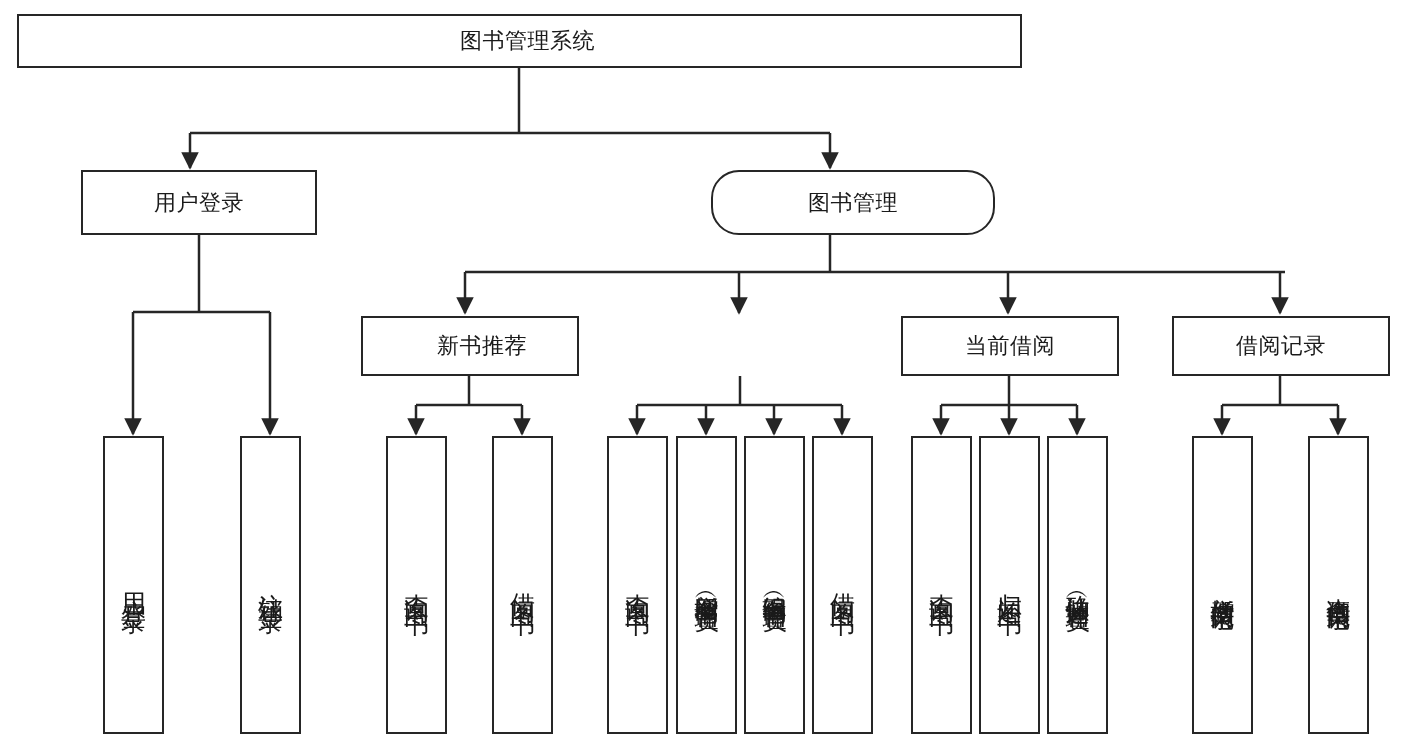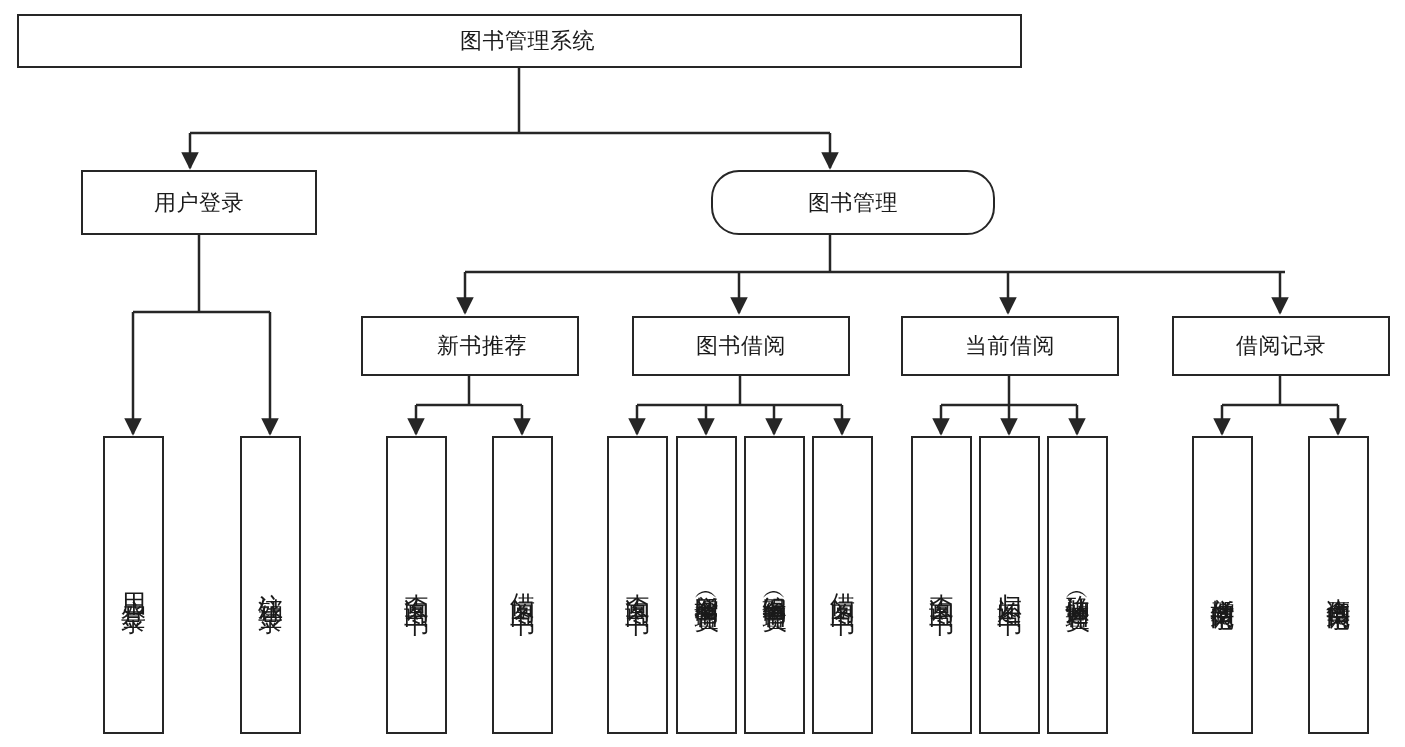--- a/index.html
+++ b/index.html
@@ -139,23 +139,20 @@
   </div>
 
   <div class="node-box node-horizontal" style="left:711px; top:170px; width:284px; height:65px;border-radius:28px;">
     <span class="node-label">图书管理</span>
   </div>
 
   <div class="node-box node-horizontal" style="left:361px; top:316px; width:218px; height:60px;padding-left:24px;">
     <span class="node-label">新书推荐</span>
   </div>
 
-  <div class="node-box node-horizontal" style="left:632px; top:316px; width:218px; height:60px;">
-    <span class="node-label">图书借阅</span>
-  </div>
 
   <div class="node-box node-horizontal" style="left:1172px; top:316px; width:218px; height:60px;">
     <span class="node-label">借阅记录</span>
   </div>
 
   <div class="node-box node-horizontal" style="left:901px; top:316px; width:218px; height:60px;">
     <span class="node-label">当前借阅</span>
   </div>
 
   <div class="node-box node-vertical" style="left:103px; top:436px; width:61px; height:298px;">

